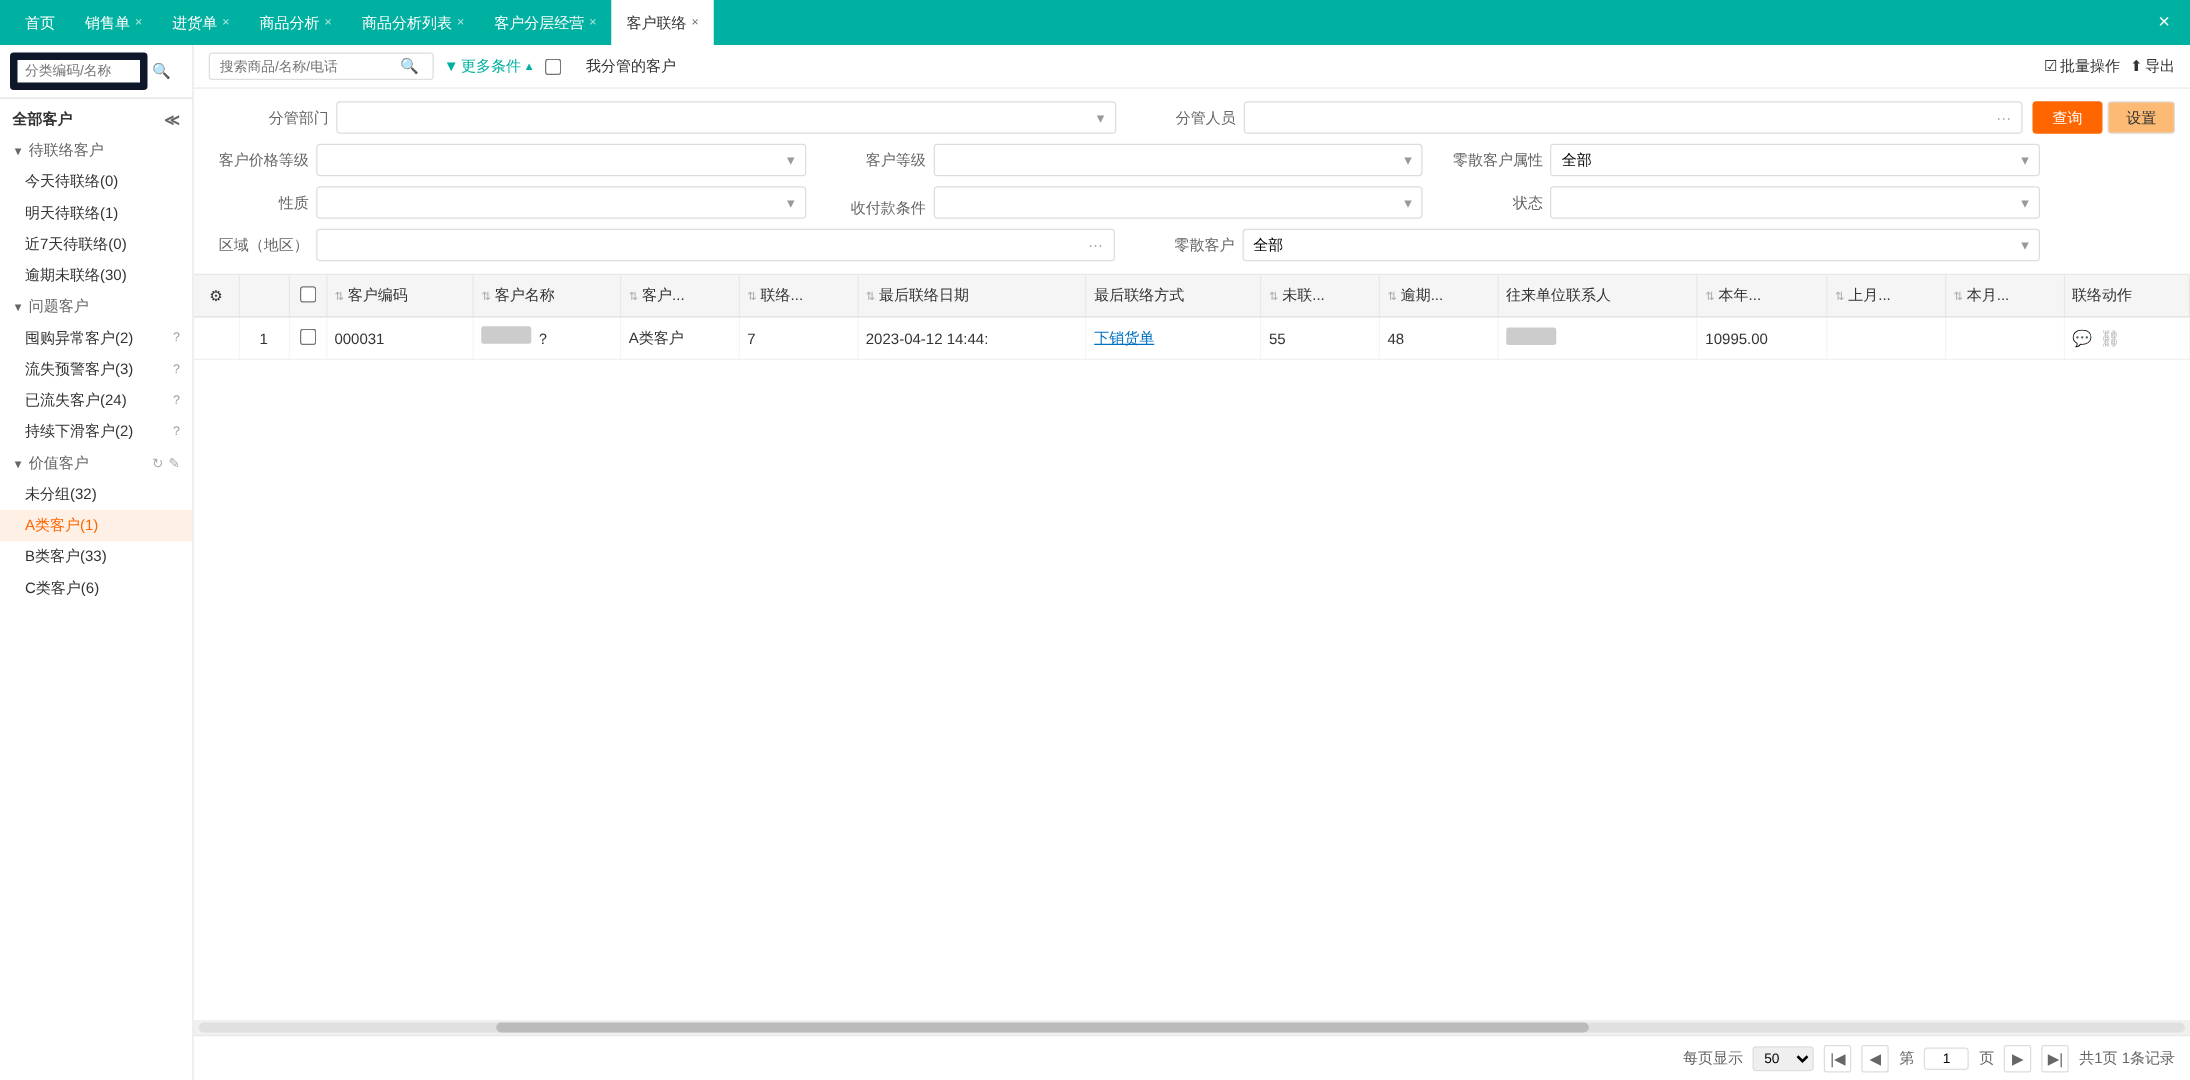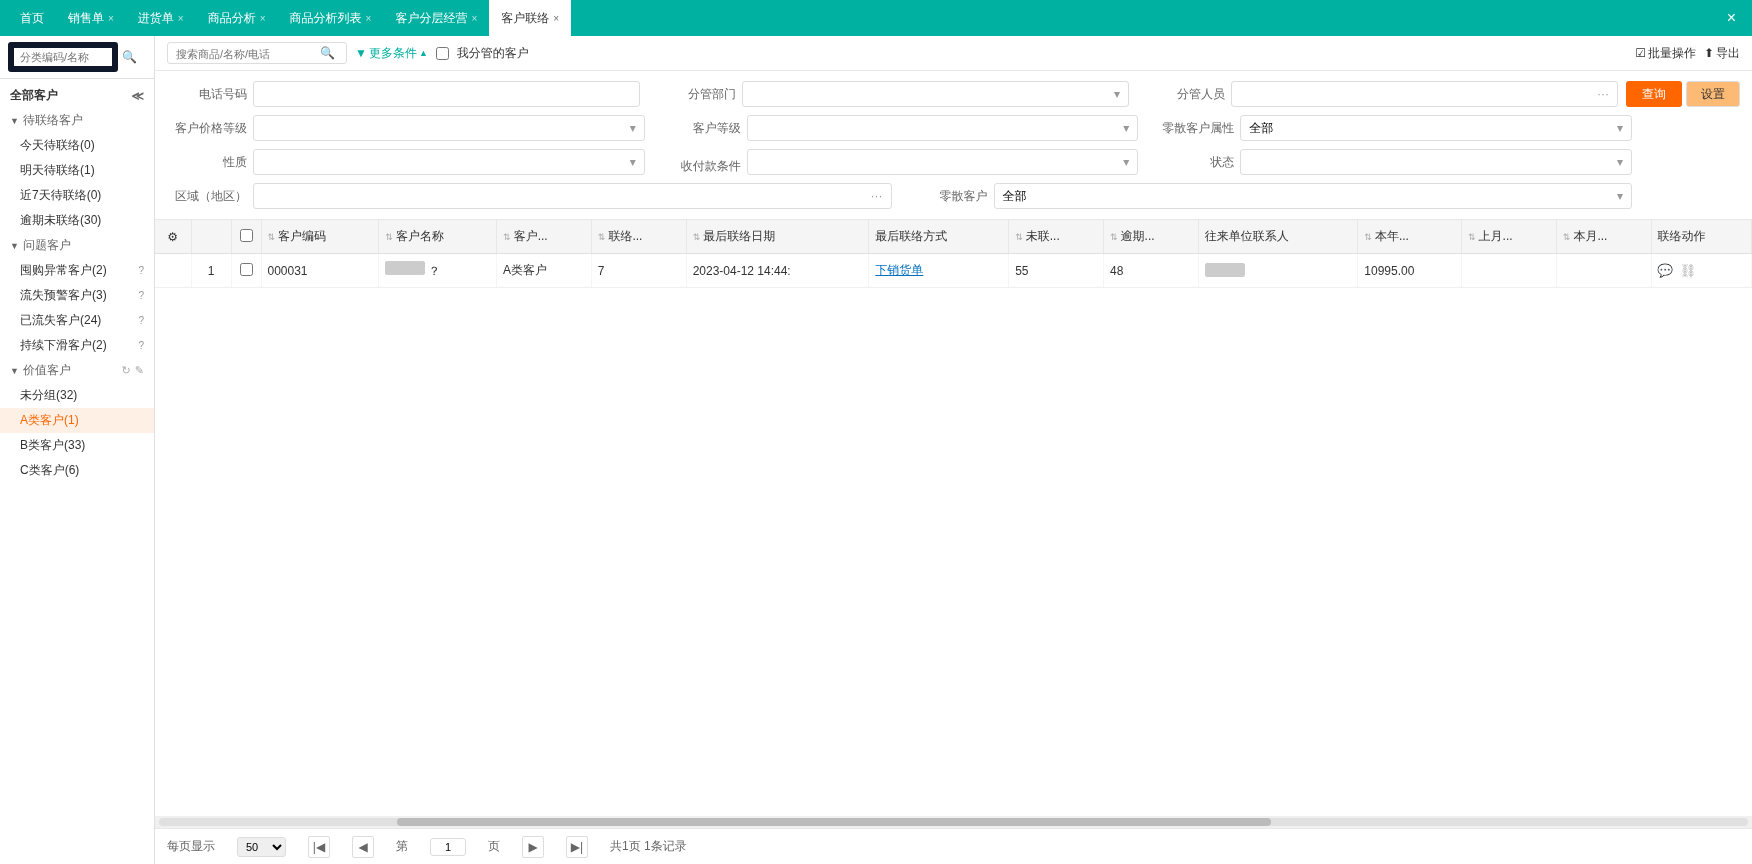--- a/index.html
+++ b/index.html
@@ -151,21 +151,21 @@
     .more-conditions {
       color: #00b0a0;
       cursor: pointer;
       display: flex;
       align-items: center;
       gap: 2px;
     }
     .my-customers {
       display: flex;
       align-items: center;
-      gap: 8px;
+      gap: 20px;
       color: #333;
       cursor: pointer;
     }
     .filter-bar-right {
       margin-left: auto;
       display: flex;
       gap: 8px;
       align-items: center;
     }
     .btn-batch-op {
@@ -307,25 +307,25 @@
       width: 40px;
       height: 14px;
       border-radius: 2px;
     }
 
     
     .pagination {
       height: 36px;
       display: flex;
       align-items: center;
-      justify-content: flex-start;
+      justify-content: flex-end;
       padding: 0 12px;
       border-top: 1px solid #e8e8e8;
       background: white;
-      gap: 22px;
+      gap: 8px;
     }
     .pagination .page-label { color: #666; }
     .pagination select {
       border: 1px solid #ddd;
       border-radius: 3px;
       padding: 2px 4px;
       font-size: 11px;
       outline: none;
     }
     .pagination .nav-btn {
@@ -511,24 +511,20 @@
         <div class="btn-export">
           <span>⬆</span>
           <span>导出</span>
         </div>
       </div>
     </div>
 
     <div class="advanced-filters">
 
       <div class="filter-row">
-        <div class="filter-cell">
-          <span class="filter-label">电话号码</span>
-          <div class="filter-input" style="min-width:180px;"></div>
-        </div>
         <div class="filter-cell" style="margin-left:16px;">
           <span class="filter-label">分管部门</span>
           <div class="filter-input" style="min-width:200px;">
             <span></span>
               <span class="dropdown-arrow">▾</span>
           </div>
         </div>
         <div class="filter-cell" style="margin-left:16px;">
           <span class="filter-label">分管人员</span>
           <div class="filter-input" style="min-width:200px;">

